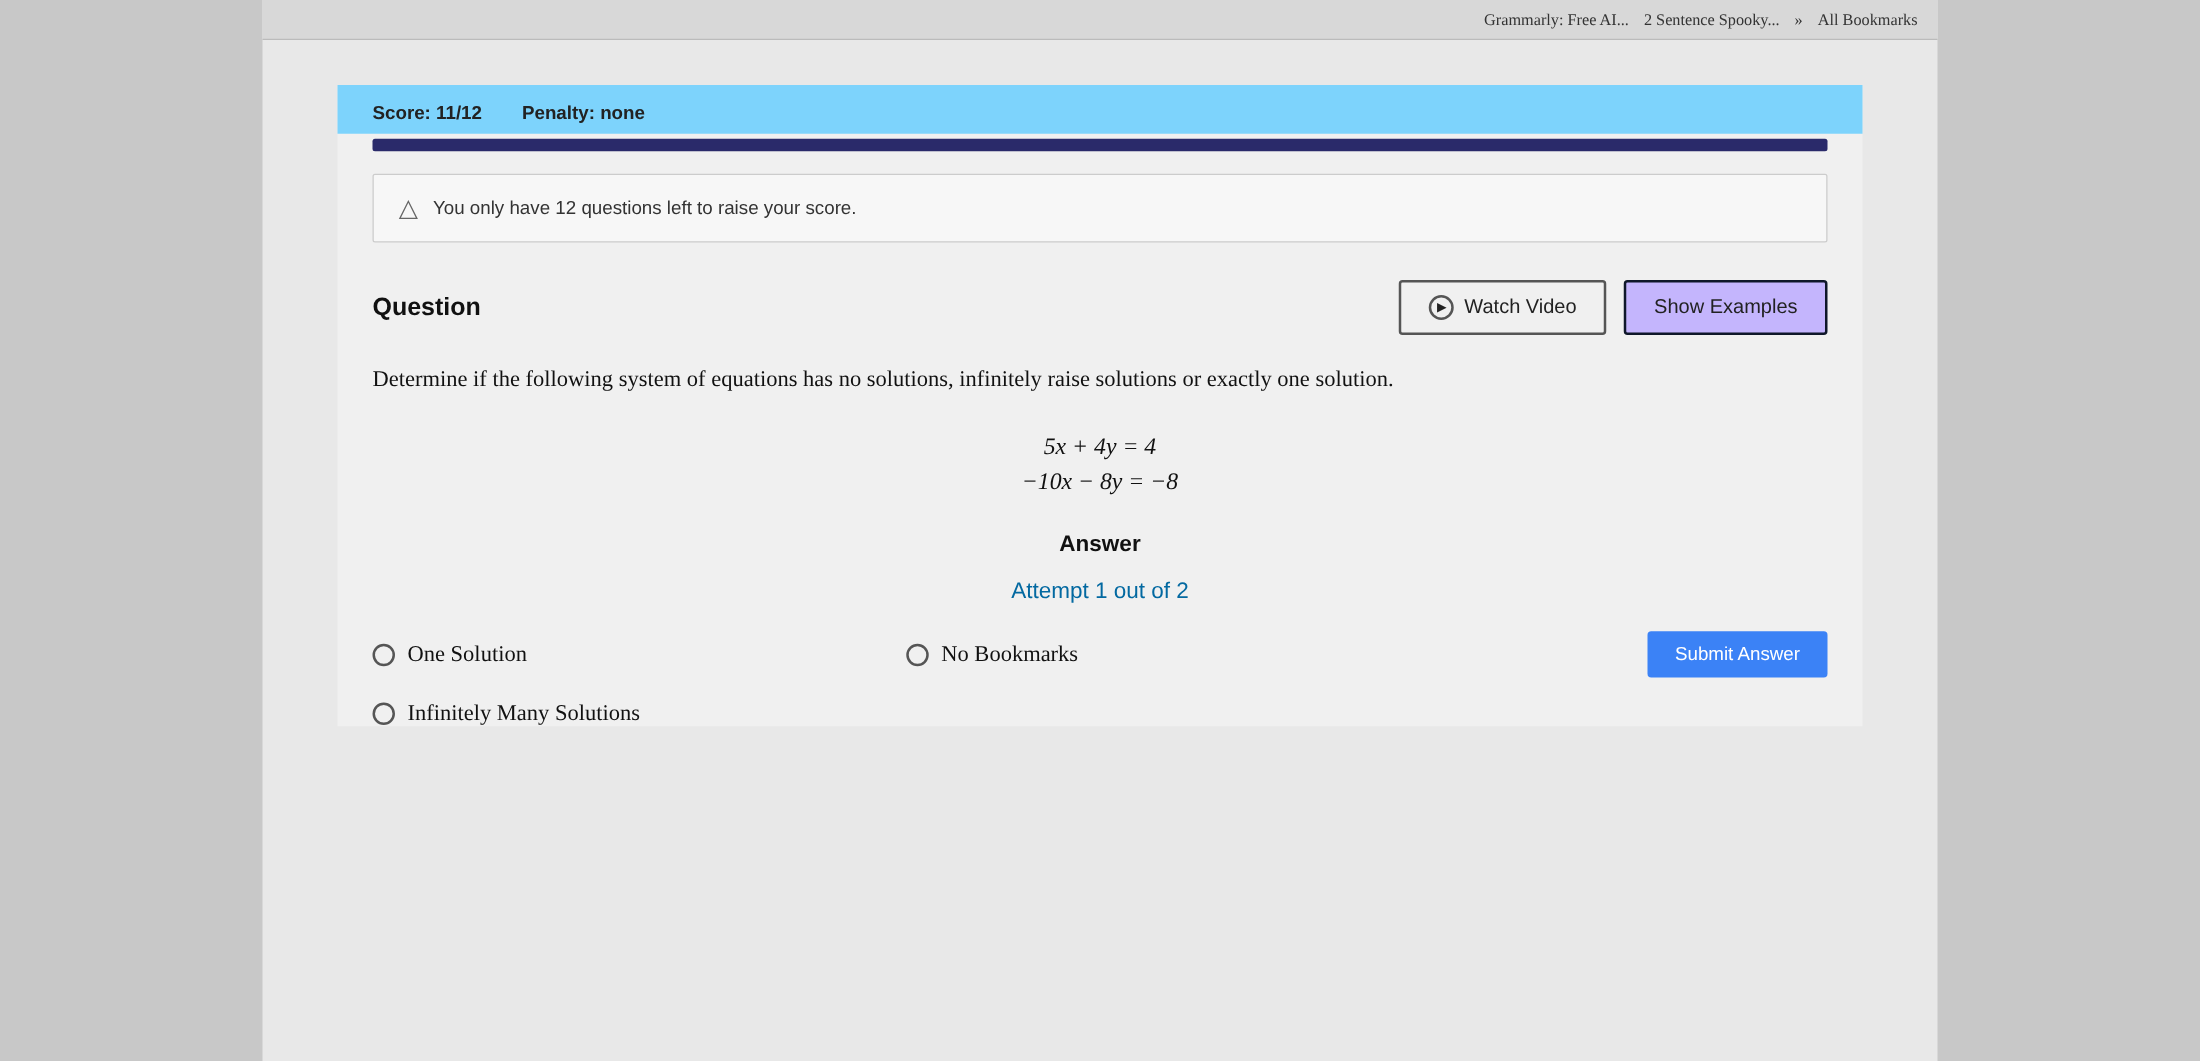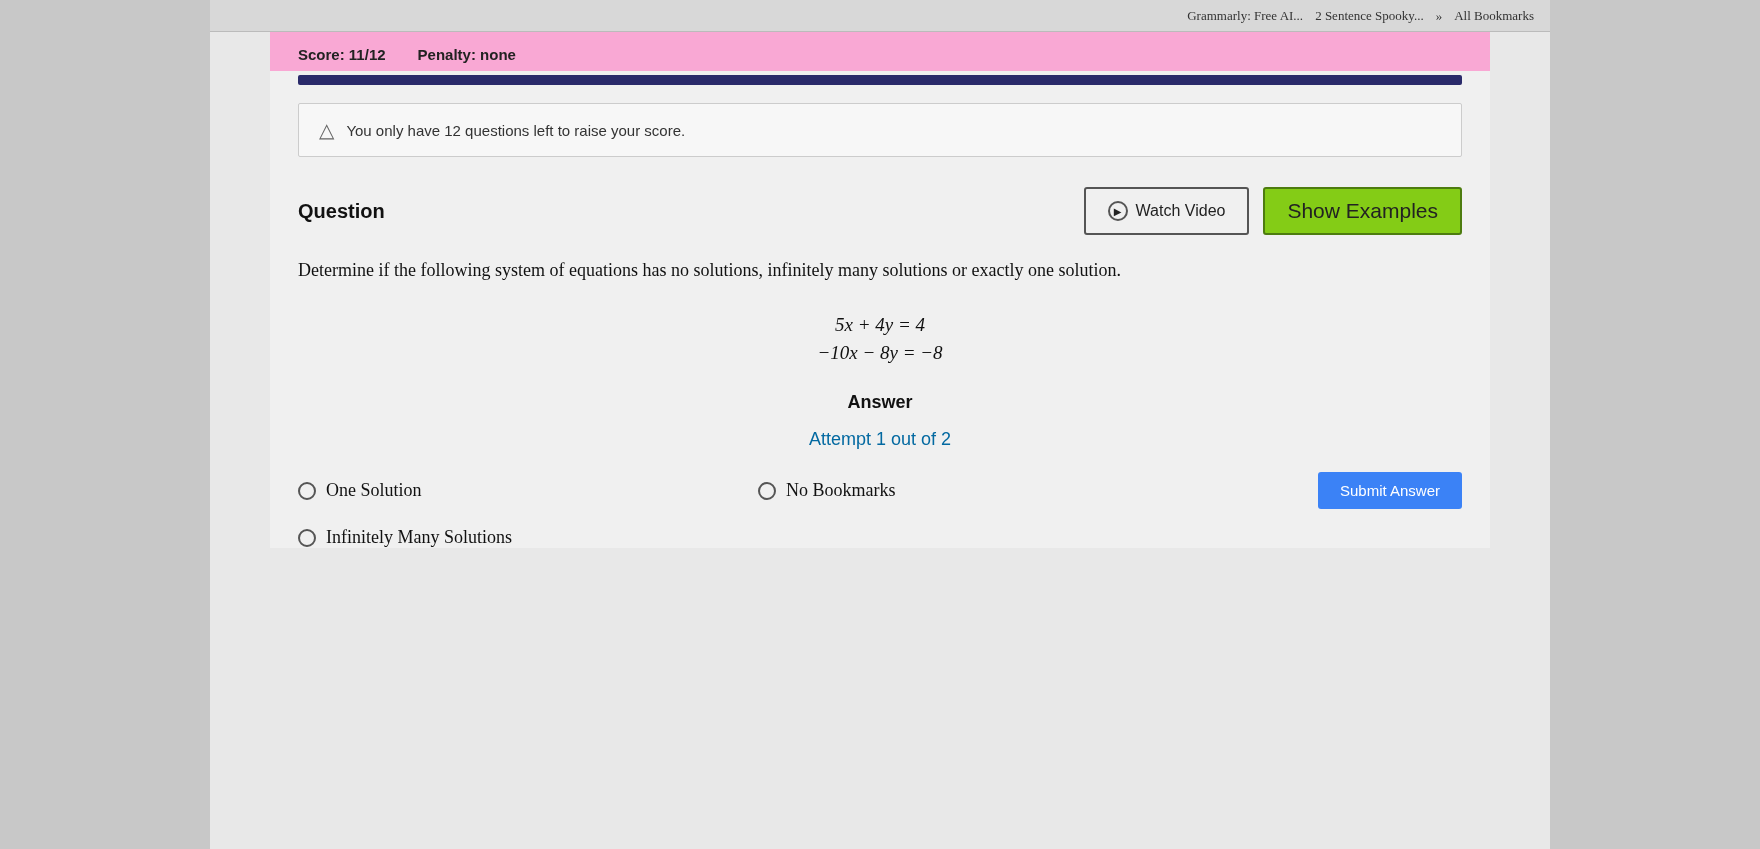--- a/index.html
+++ b/index.html
@@ -39,21 +39,22 @@
     .content-area {
       background: #f0f0f0;
       margin: 0 60px;
       padding: 0;
     }
     .score-bar {
       padding: 14px 28px 8px 28px;
       display: flex;
       align-items: center;
       gap: 32px;
-      background: #f9a8d4;
+      background: #7dd3fc;
+      margin-top: 36px;
     }
     .score-text {
       font-size: 15px;
       font-weight: bold;
       color: #222;
       font-family: Arial, sans-serif;
     }
     .penalty-text {
       font-size: 15px;
       font-weight: bold;
@@ -120,24 +121,24 @@
       width: 20px;
       height: 20px;
       border: 2px solid #555;
       border-radius: 50%;
       display: flex;
       align-items: center;
       justify-content: center;
       font-size: 10px;
     }
     .show-examples-btn {
-      border: 2px solid #4d7c0f;
-      background: #84cc16;
+      border: 2px solid #0f172a;
+      background: #c4b5fd;
       padding: 10px 22px;
-      font-size: 21px;
+      font-size: 16px;
       font-family: Arial, sans-serif;
       color: #222;
       cursor: pointer;
       border-radius: 3px;
     }
     .question-body {
       font-size: 18px;
       color: #111;
       font-family: Georgia, serif;
       margin-bottom: 30px;
@@ -177,21 +178,21 @@
       font-family: Arial, sans-serif;
     }
     .answer-options {
       display: flex;
       flex-direction: column;
       gap: 18px;
     }
     .answer-row {
       display: flex;
       align-items: center;
-      gap: 60px;
+      gap: 27px;
     }
     .answer-option {
       display: flex;
       align-items: center;
       gap: 10px;
       font-size: 18px;
       font-family: Georgia, serif;
       color: #111;
       cursor: pointer;
     }
@@ -255,21 +256,21 @@
           <button class="watch-video-btn">
             <span class="play-icon">▶</span>
             <span>Watch Video</span>
           </button>
           <button class="show-examples-btn">
             <span>Show Examples</span>
           </button>
         </div>
       </div>
 
-      <div class="question-body">Determine if the following system of equations has no solutions, infinitely many solutions or exactly one solution.</div>
+      <div class="question-body">Determine if the following system of equations has no solutions, infinitely raise solutions or exactly one solution.</div>
 
       <div class="equation-block">
         <span class="equation">5x + 4y = 4</span>
         <span class="equation">−10x − 8y = −8</span>
       </div>
 
       <div class="answer-section">
         <div class="answer-header">
           <span class="answer-label">Answer</span>
           <span class="attempt-text">Attempt 1 out of 2</span>

